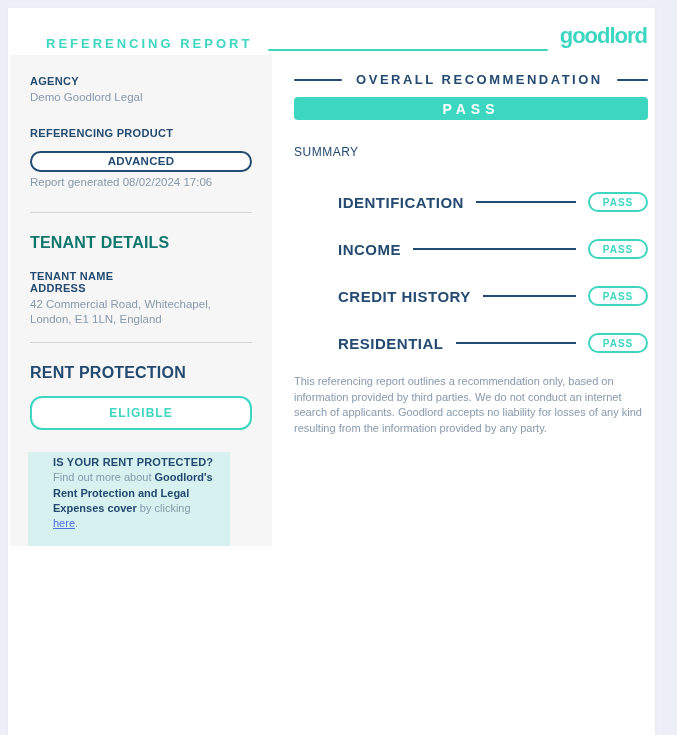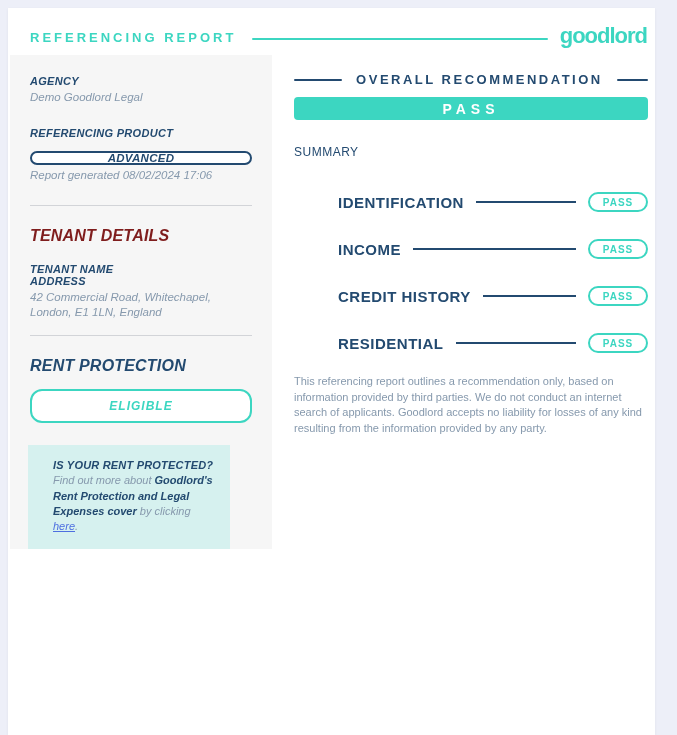--- a/index.html
+++ b/index.html
@@ -13,66 +13,65 @@
   }
   .card {
     width: 647px;
     min-height: 727px;
     margin: 8px 22px 0 8px;
     background: #ffffff;
     box-shadow: 0 1px 3px rgba(0,0,0,0.06);
   }
   
   .header {
-    display: flex; align-items: center;
-    padding: 16px 8px 4px 22px; height: 47px;
+    display: flex; align-items: flex-end;
+    padding: 16px 8px 4px 38px; height: 47px;
   }
   .header-title {
     color: #3cd6c1; font-size: 13px; font-weight: bold;
     letter-spacing: 3px; white-space: nowrap;
   }
   .header-line { flex: 1; height: 2px; background: #3cd6c1; margin: 2px 12px 0 16px; border-radius: 1px; }
   .logo {
     color: #3cd6c1; font-size: 22px; font-weight: 600;
     letter-spacing: -1px; line-height: 1; padding-bottom: 4px;
   }
   
   .content { display: flex; align-items: flex-start; }
   .sidebar {
     width: 262px; margin-left: 2px;
     background: #f6f6f6;
     padding: 20px 20px 0 20px;
-    font-style: italic;
   }
   .main { flex: 1; margin: 5px 7px 0 22px; }
 
   
   .s-label { font-size: 11px; font-weight: bold; letter-spacing: 0.3px; color: #234a70; }
   .s-value { font-size: 11.5px; color: #8699ad; margin-top: 3px; line-height: 1.3; }
   .mt22 { margin-top: 22px; } .mt15 { } .mt18 { margin-top: 18px; }
   .pill-navy {
-    margin-top: 12px; height: 14px; border: 2px solid #234a70; border-radius: 12px;
+    margin-top: 12px; height: 21px; border: 2px solid #234a70; border-radius: 12px;
     display: flex; align-items: center; justify-content: center;
     font-size: 11.5px; font-weight: 600; color: #234a70; letter-spacing: 0.3px;
     background: #ffffff;
   }
   .divider { height: 1px; background: #d2d4d8; margin-top: 22px; }
   .s-heading { font-size: 16px; font-weight: bold; letter-spacing: 0.2px; margin-top: 21px; }
-  .s-heading.teal { color: #7f1d1d; }
+  .s-heading.teal { color: #0f766e; }
   .s-heading.navy { color: #234a70; }
   .pill-teal-wide {
     margin-top: 14px; height: 34px; border: 2px solid #3cd6c1; border-radius: 12px;
     display: flex; align-items: center; justify-content: center;
     font-size: 12px; font-weight: 600; color: #3cd6c1; letter-spacing: 1px;
     background: #ffffff;
   }
   .info-box {
     margin: 22px 22px 0 -2px;
     background: #d6f1ef;
-    padding: 13px 12px 14px 25px;
+    padding: 3px 12px 14px 25px;
     font-size: 11px; line-height: 1.4; color: #8699ad;
   }
   .info-box .title { font-weight: bold; color: #234a70; letter-spacing: 0.2px; }
   .info-box .b { font-weight: bold; color: #234a70; }
   .info-box a { color: #4d6fe0; text-decoration: underline; }
 
   
   .overall { display: flex; align-items: center; margin-top: 12px; }
   .overall .line { flex: 1; height: 2px; background: #234a70; border-radius: 1px; }
   .overall .line.right { flex: 0.65; }

